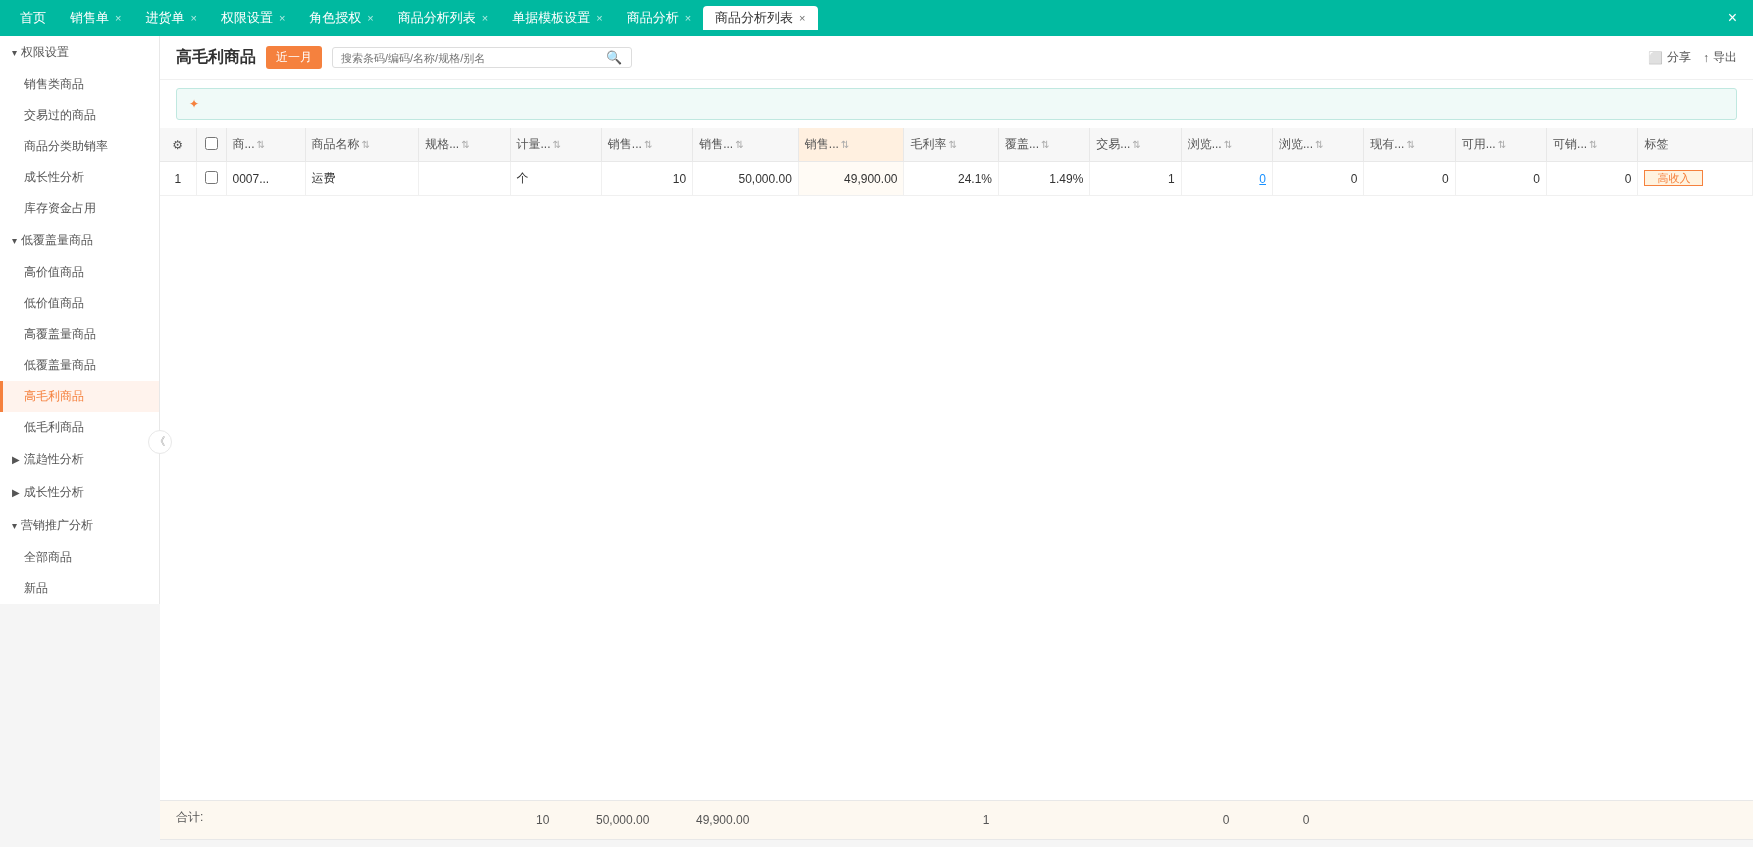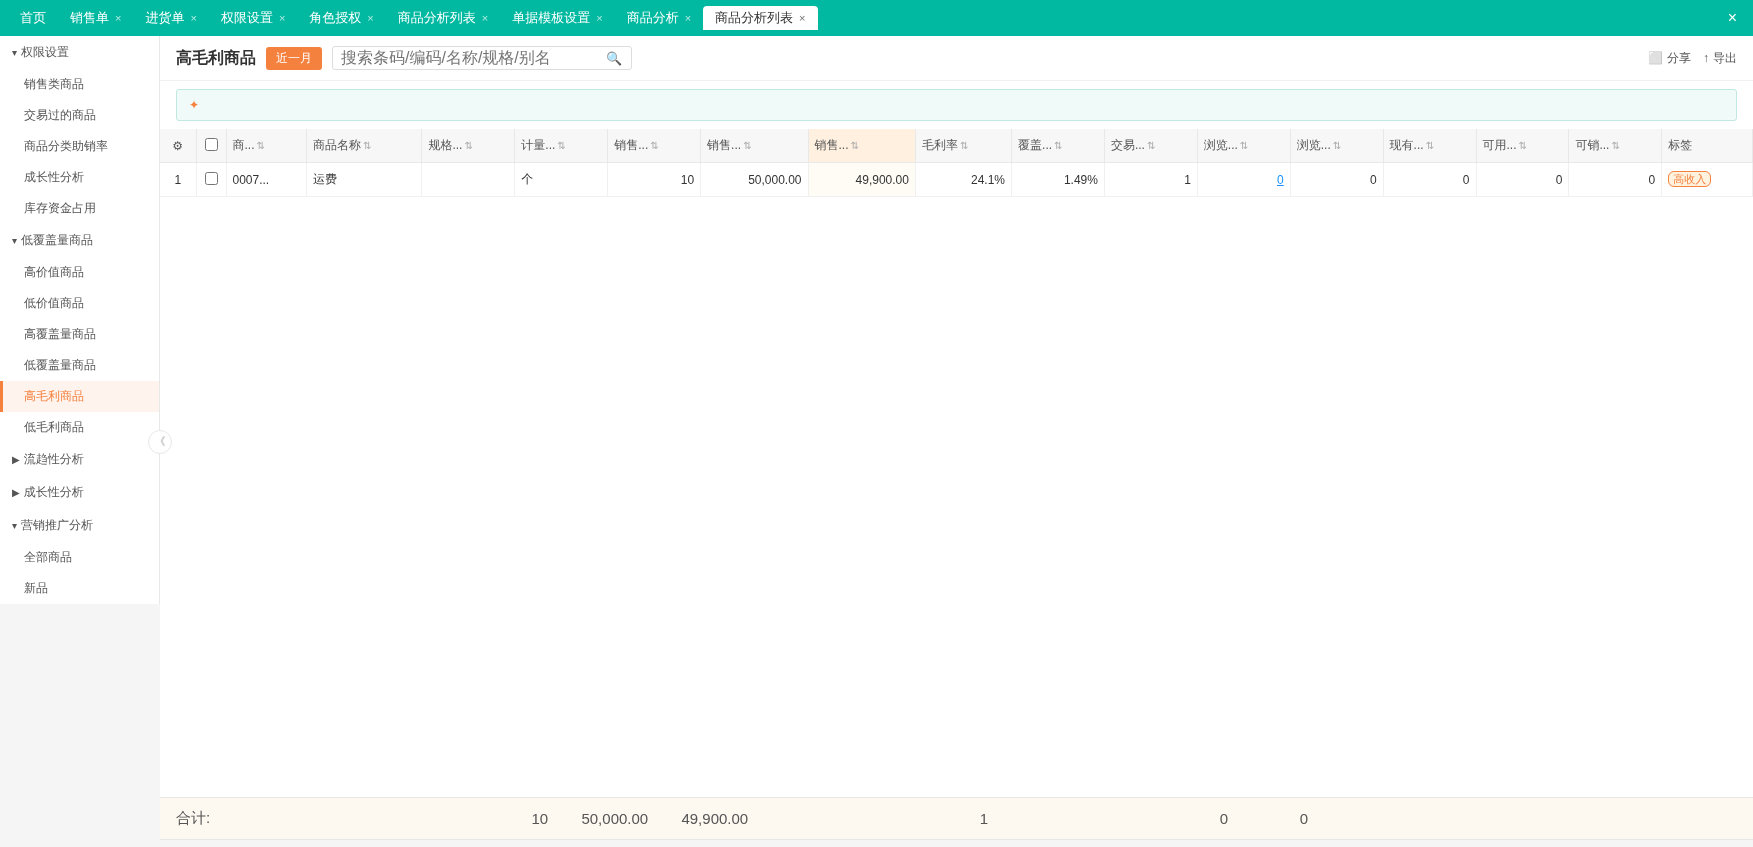--- a/index.html
+++ b/index.html
@@ -134,21 +134,21 @@
       align-items: center;
       border: 1px solid #ddd;
       border-radius: 3px;
       padding: 2px 8px;
       flex: 1;
       max-width: 300px;
     }
     .search-box input {
       border: none;
       outline: none;
-      font-size: 16px;
+      font-size: 11px;
       color: #ef4444;
       width: 100%;
       background: transparent;
     }
     .search-icon { color: #999; font-size: 13px; cursor: pointer; }
     .header-actions {
       margin-left: auto;
       display: flex;
       align-items: center;
       gap: 12px;
@@ -213,36 +213,35 @@
     table tbody td {
       padding: 8px 6px;
       color: #333;
       border-right: 1px solid #f0f0f0;
       white-space: nowrap;
     }
     .tag-high-income {
       background: #fff3e0;
       color: #f5813e;
       border: 1px solid #f5813e;
-      border-radius: 6px;
-      padding: 1px 4px;
+      border-radius: 0;
+      padding: 1px 12px;
       font-size: 11px;
     }
     .link-blue { color: #1890ff; cursor: pointer; text-decoration: underline; }
 
     
     .footer-total {
       display: flex;
-      align-items: center;
       padding: 8px 16px;
       border-top: 1px solid #e8e8e8;
       background: #fdf8f0;
-      font-size: 15px;
+      font-size: 12px;
       color: #555;
-      gap: 8px;
+      gap: 16px;
     }
     .footer-total .label { margin-right: 16px; }
     .footer-cell {
       padding: 4px 6px;
       min-width: 80px;
       text-align: right;
     }
 
     
     .bottom-scrollbar {

